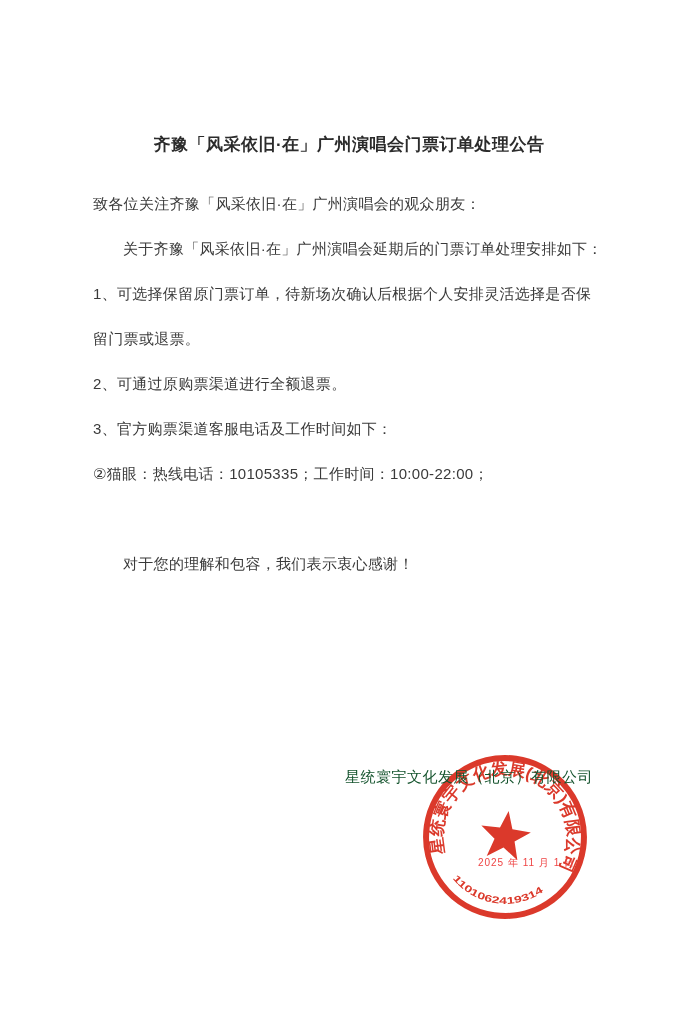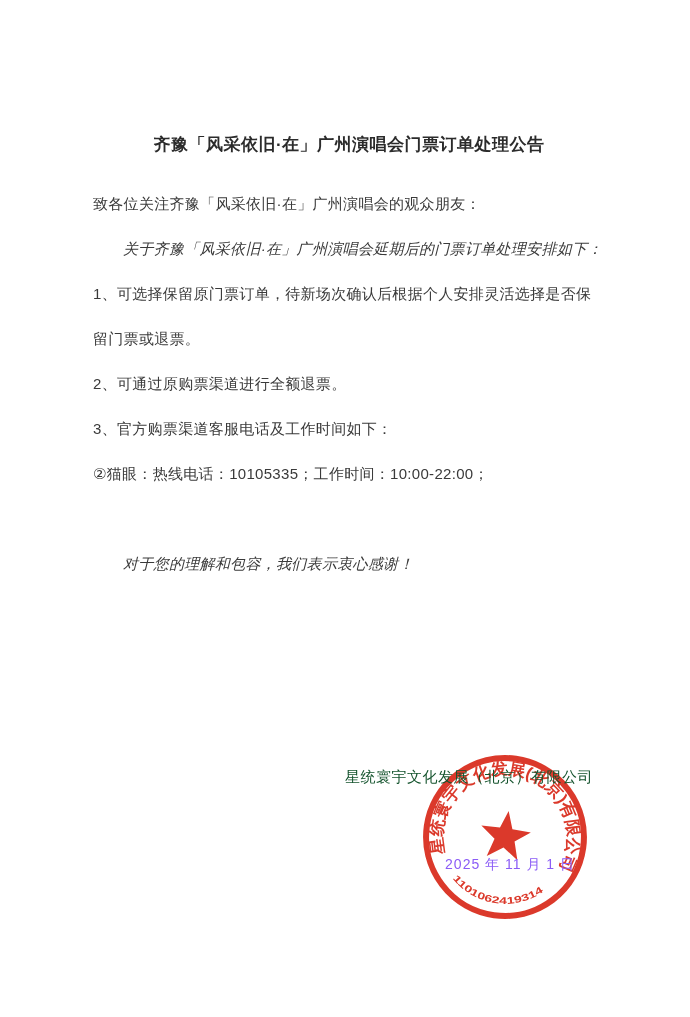--- a/index.html
+++ b/index.html
@@ -26,38 +26,38 @@
     margin: 0 0 25px 0;
     letter-spacing: 0.5px;
   }
   p.line {
     font-size: 15px;
     line-height: 45px;
     margin: 0;
     color: #3a3a3a;
     letter-spacing: 0.3px;
   }
-  p.indent { text-indent: 2em; font-style: italic; }
+  p.indent { text-indent: 2em; }
   p.thanks { margin-top: 45px; }
 
   .company-line {
     position: absolute;
     top: 768px;
     right: 97px;
     font-size: 15px;
     color: #14532d;
     letter-spacing: 0.5px;
     z-index: 3;
   }
   .date-line {
     position: absolute;
     top: 856px;
     right: 115px;
-    font-size: 14px;
-    color: #8b5cf6;
+    font-size: 10px;
+    color: #ef4444;
     letter-spacing: 1px;
     z-index: 3;
   }
   .seal {
     position: absolute;
     left: 419px;
     top: 751px;
     width: 172px;
     height: 172px;
     transform: rotate(8deg);

